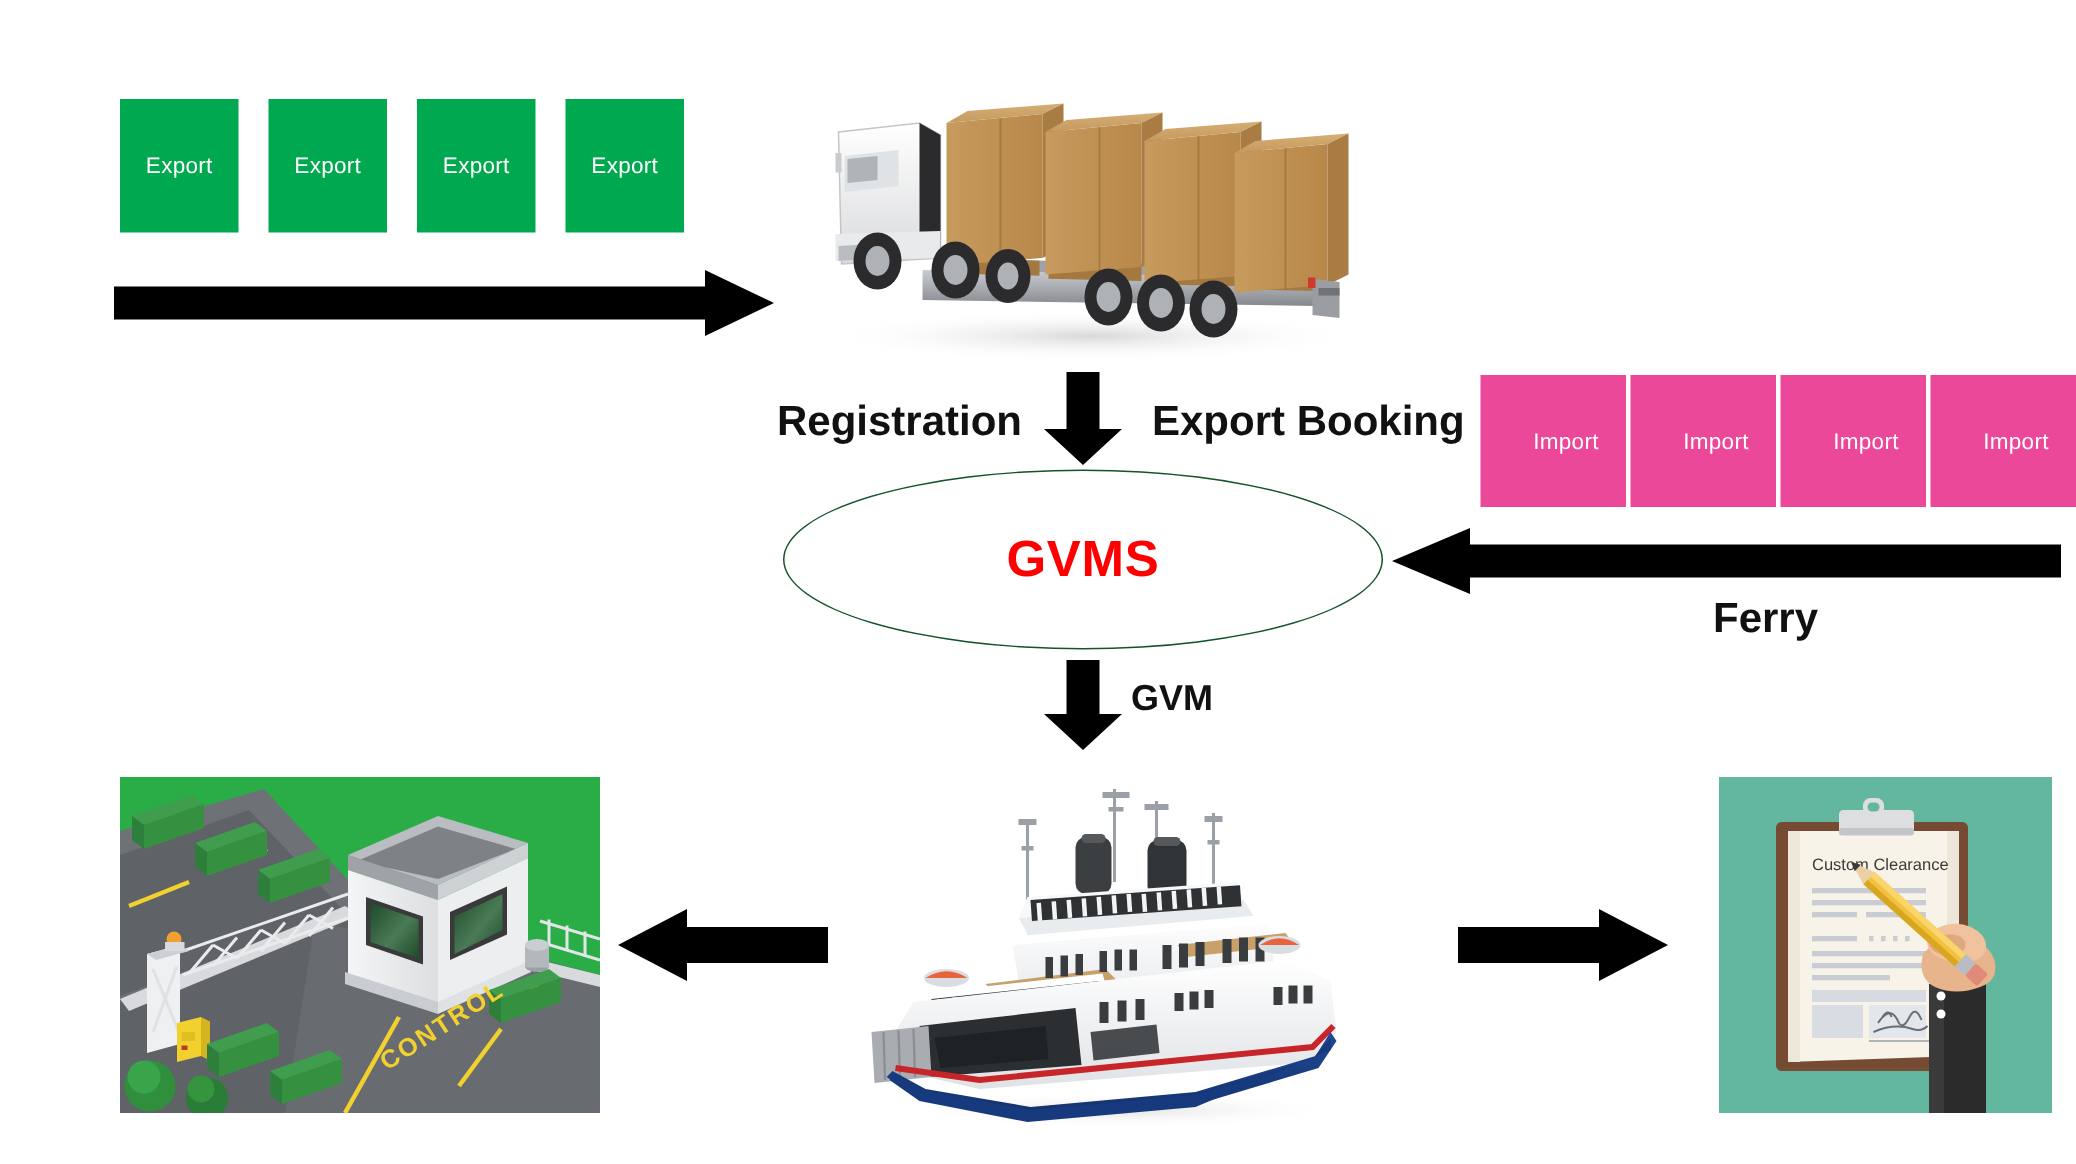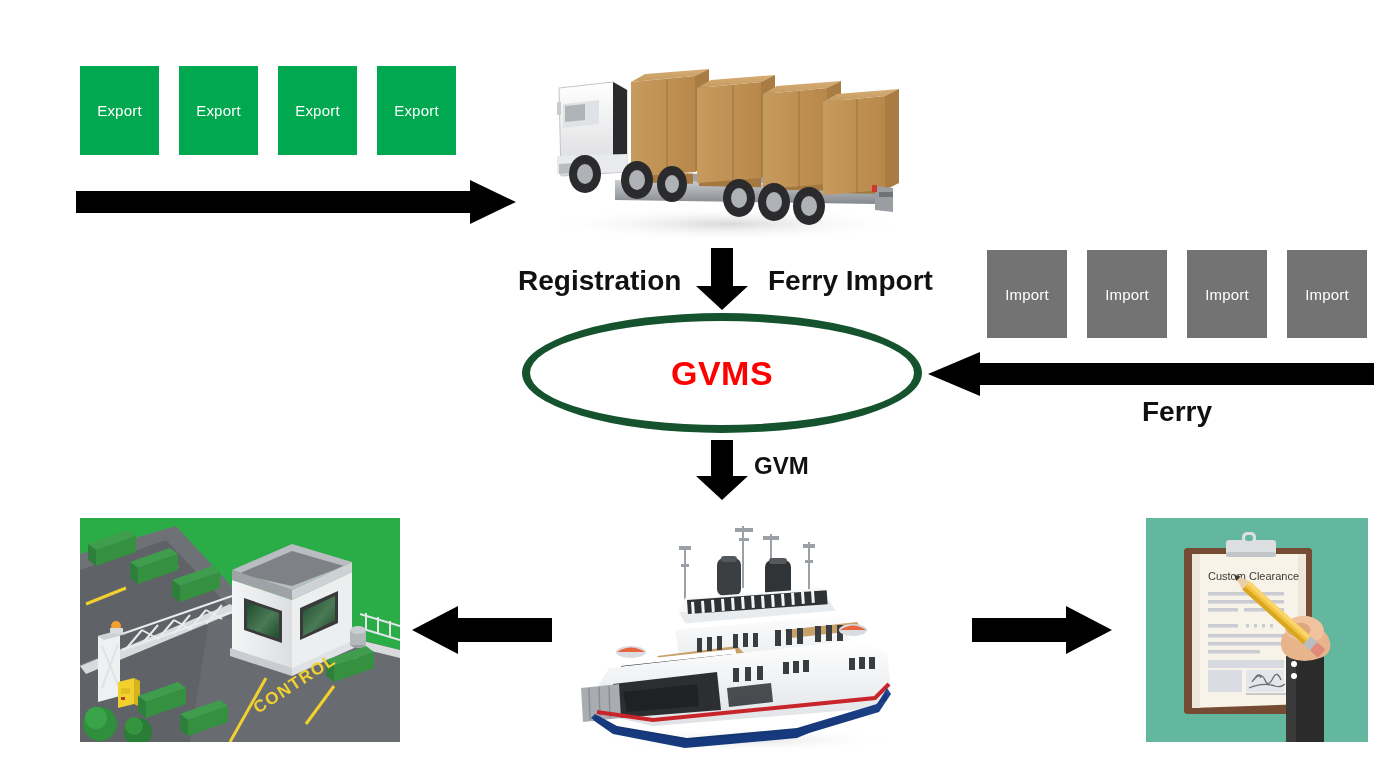--- a/index.html
+++ b/index.html
@@ -27,25 +27,25 @@
     align-items: center;
     justify-content: center;
     color: #ffffff;
     font-size: 15px;
     font-weight: 400;
     letter-spacing: .2px;
     line-height: 1;
     font-family: "Liberation Sans", sans-serif;
   }
   .decl-export { background: #00A94F; }
-  .decl-import { background: #737373; }
+  .decl-import { background: #ec4899; padding-left: 17px; }
 
   
   #gvms-ellipse {
-    border: 8px solid #14532d;
+    border: 1px solid #14532d;
     border-radius: 50%;
     box-sizing: border-box;
     background: #ffffff;
     display: flex;
     align-items: center;
     justify-content: center;
   }
   #gvms-label {
     color: #FF0000;
     font-weight: bold;
@@ -201,21 +201,21 @@
   </div>
 
   <div class="abs flow-label" style="left:486px; top:265px;">Registration</div>
 
   <div class="abs arrow" style="left:664px; top:248px; width:52px; height:62px;">
     <svg width="52" height="62" viewBox="0 0 52 62">
       <polygon points="15,0 37,0 37,38 52,38 26,62 0,38 15,38" fill="#000000"></polygon>
     </svg>
   </div>
 
-  <div class="abs flow-label" style="left:736px; top:265px;">Ferry Import</div>
+  <div class="abs flow-label" style="left:736px; top:265px;">Export Booking</div>
 
   <div class="abs" id="gvms-ellipse" style="left:490px; top:313px; width:400px; height:120px;">
     <span id="gvms-label">GVMS</span>
   </div>
 
   <div class="abs arrow" style="left:896px; top:352px; width:446px; height:44px;">
     <svg width="446" height="44" viewBox="0 0 446 44">
       <polygon points="446,11 52,11 52,0 0,22 52,44 52,33 446,33" fill="#000000"></polygon>
     </svg>
   </div>

